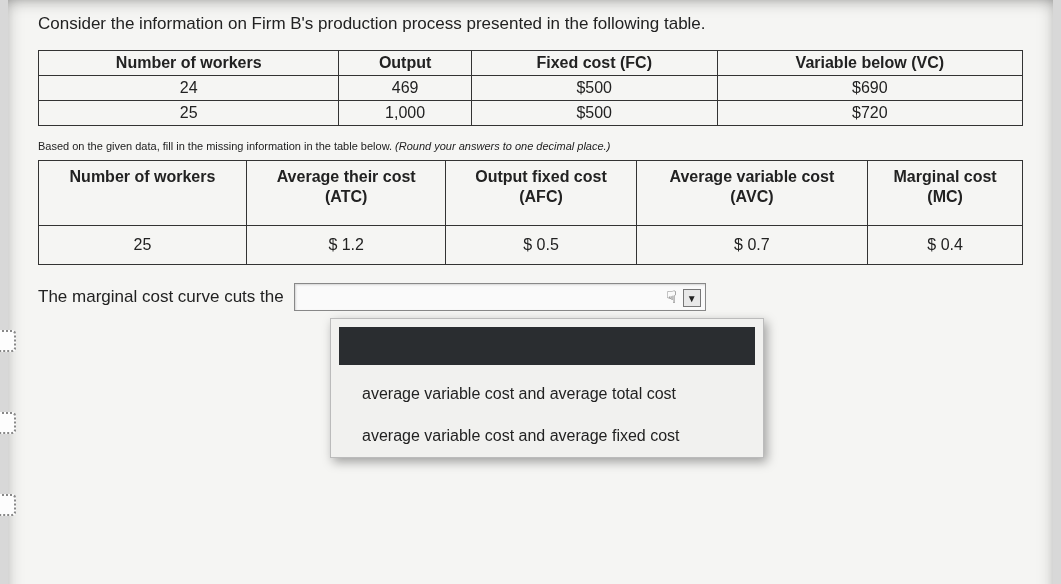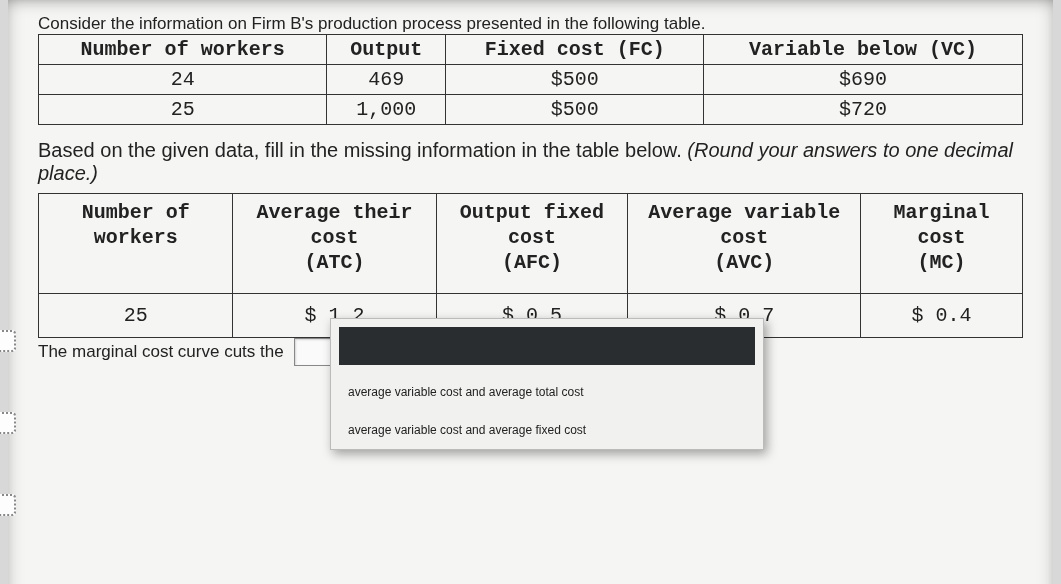--- a/index.html
+++ b/index.html
@@ -18,52 +18,52 @@
     padding: 14px 30px 30px 30px;
     min-height: 560px;
     box-shadow: inset 0 10px 18px -12px rgba(0,0,0,0.4),
                 inset 10px 0 18px -12px rgba(0,0,0,0.25),
                 inset -10px 0 18px -12px rgba(0,0,0,0.25);
     position: relative;
   }
   .intro {
     font-size: 17px;
     color: #222;
-    margin-bottom: 0;
+    margin-bottom: 16px;
   }
   table {
     border-collapse: collapse;
     width: 100%;
     background: #f5f5f3;
   }
   table td, table th {
     border: 1.5px solid #333;
     padding: 3px 10px;
-    font-size: 20px;
+    font-size: 16px;
     text-align: center;
     color: #222;
-    font-family: Liberation Mono, monospace;
   }
   .t1 th { font-weight: bold; }
   .between {
-    font-size: 20px;
+    font-size: 11px;
     color: #222;
     margin: 14px 0 8px 0;
   }
   .italic { font-style: italic; }
   .t2 th {
     font-weight: bold;
     vertical-align: top;
     padding: 6px 10px 18px 10px;
     line-height: 1.25;
   }
   .t2 td {
     padding: 10px;
   }
   .sentence-row {
+    margin-top: 18px;
     display: flex;
     align-items: center;
     gap: 10px;
     font-size: 17px;
     color: #222;
   }
   .dropdown-box {
     flex: 0 0 auto;
     width: 410px;
     height: 26px;
@@ -101,22 +101,22 @@
     box-shadow: 3px 4px 10px rgba(0,0,0,0.35);
     border: 1px solid #bbb;
     z-index: 5;
   }
   .opt-selected {
     height: 38px;
     margin: 8px;
     background: #2a2d30;
   }
   .opt {
-    padding: 12px 17px;
-    font-size: 12px;
+    padding: 12px 31px;
+    font-size: 16px;
     color: #222;
     cursor: default;
   }
   .left-markers {
     position: absolute;
     left: -6px;
     top: 330px;
     display: flex;
     flex-direction: column;
     gap: 60px;

